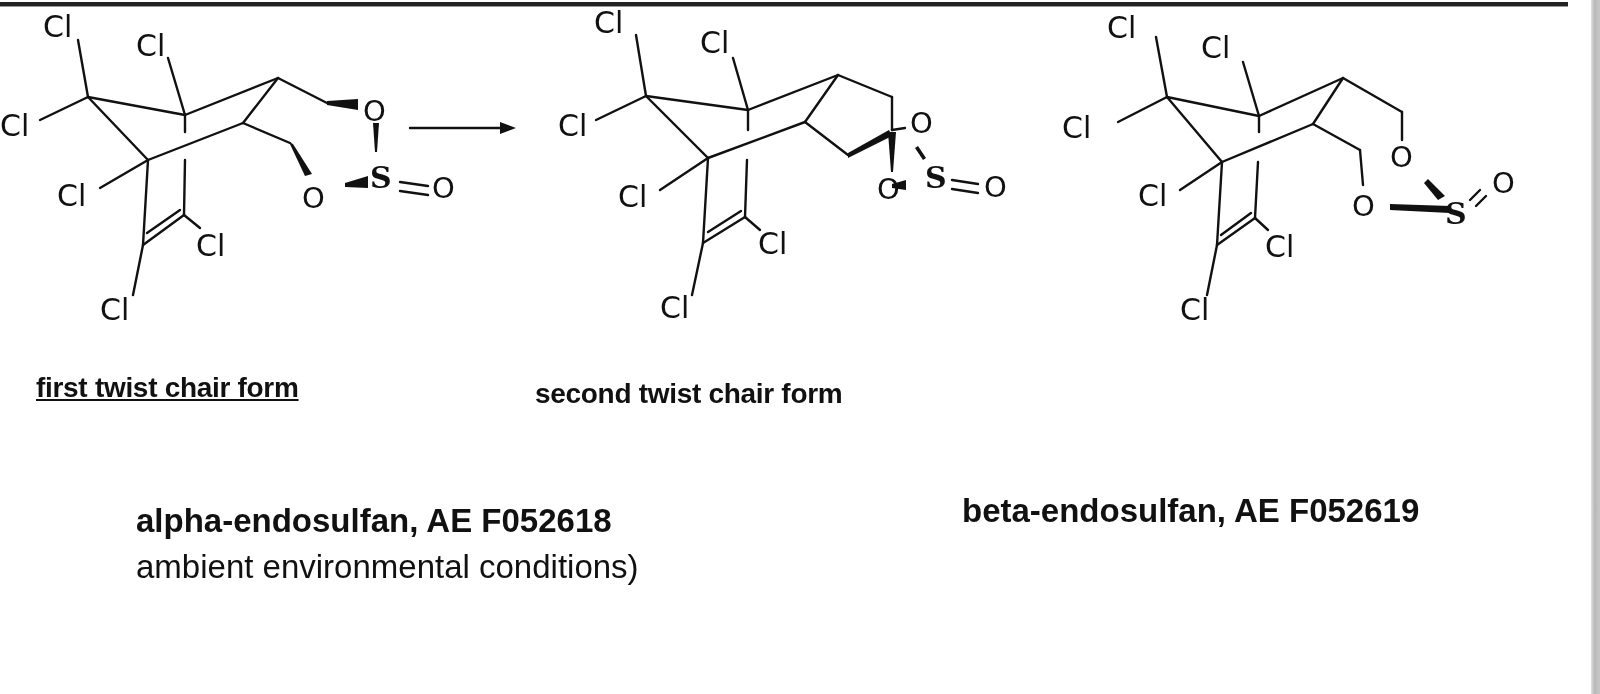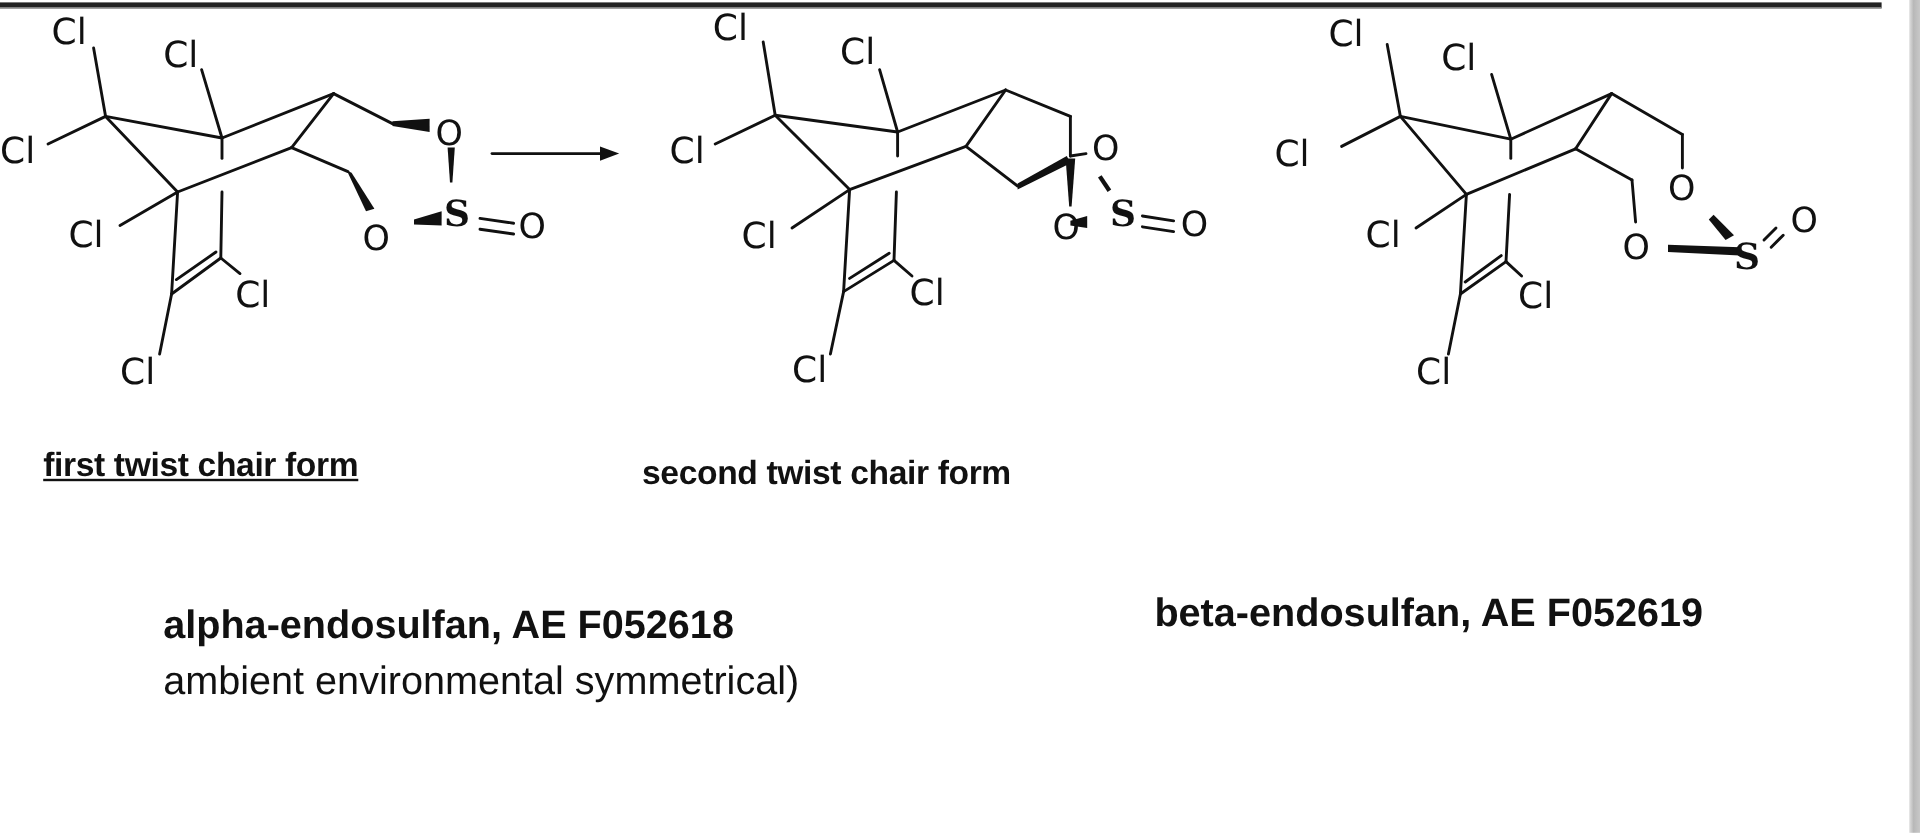--- a/index.html
+++ b/index.html
@@ -147,18 +147,18 @@
     <text class="atom-s" x="405" y="224">S</text>
     <text class="atom-o" x="452" y="193">O</text>
   </g>
 </svg>
 
 <div class="caption" style="left:36px; top:372px;text-decoration:underline;">first twist chair form</div>
 <div class="caption" style="left:535px; top:378px;">second twist chair form</div>
 
 <div class="name-block" style="left:92px; top:498px;margin-left:44px;">
   <div class="b">alpha-endosulfan, AE F052618</div>
-  <div>ambient environmental symmetrical)</div>
+  <div>ambient environmental conditions)</div>
 </div>
 
 <div class="name-block" style="left:962px; top:488px;">
   <div class="b">beta-endosulfan, AE F052619</div>
 </div>
 
 </body></html>

